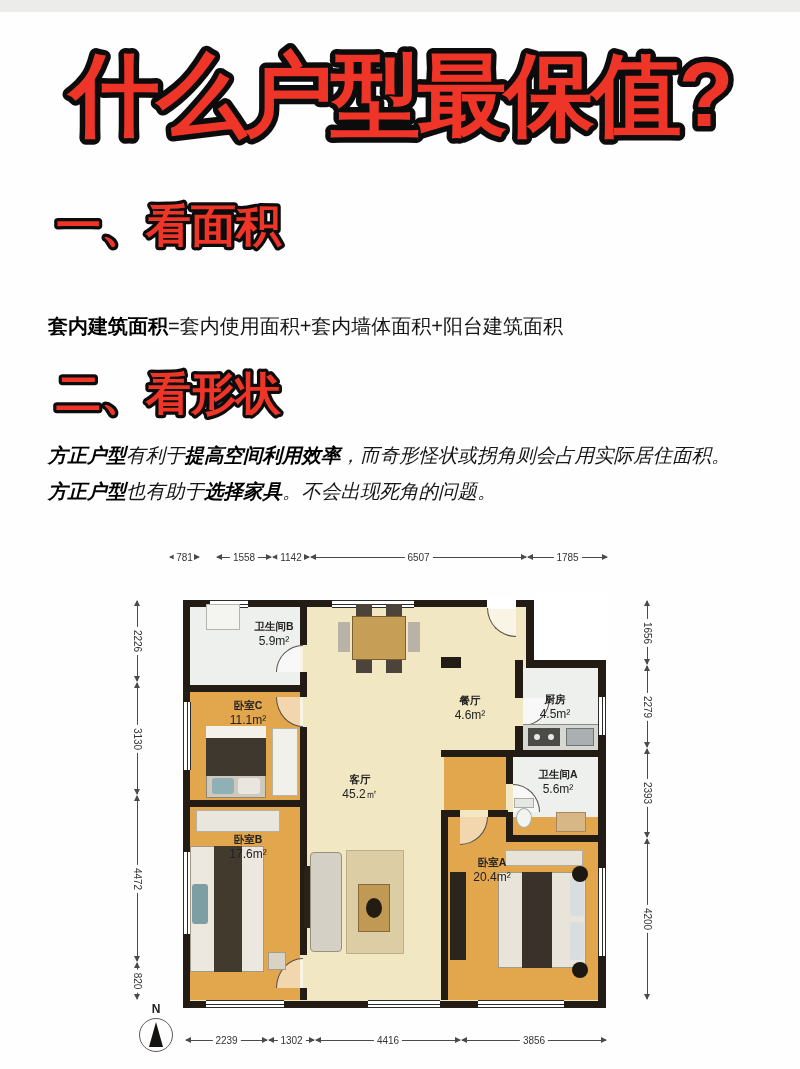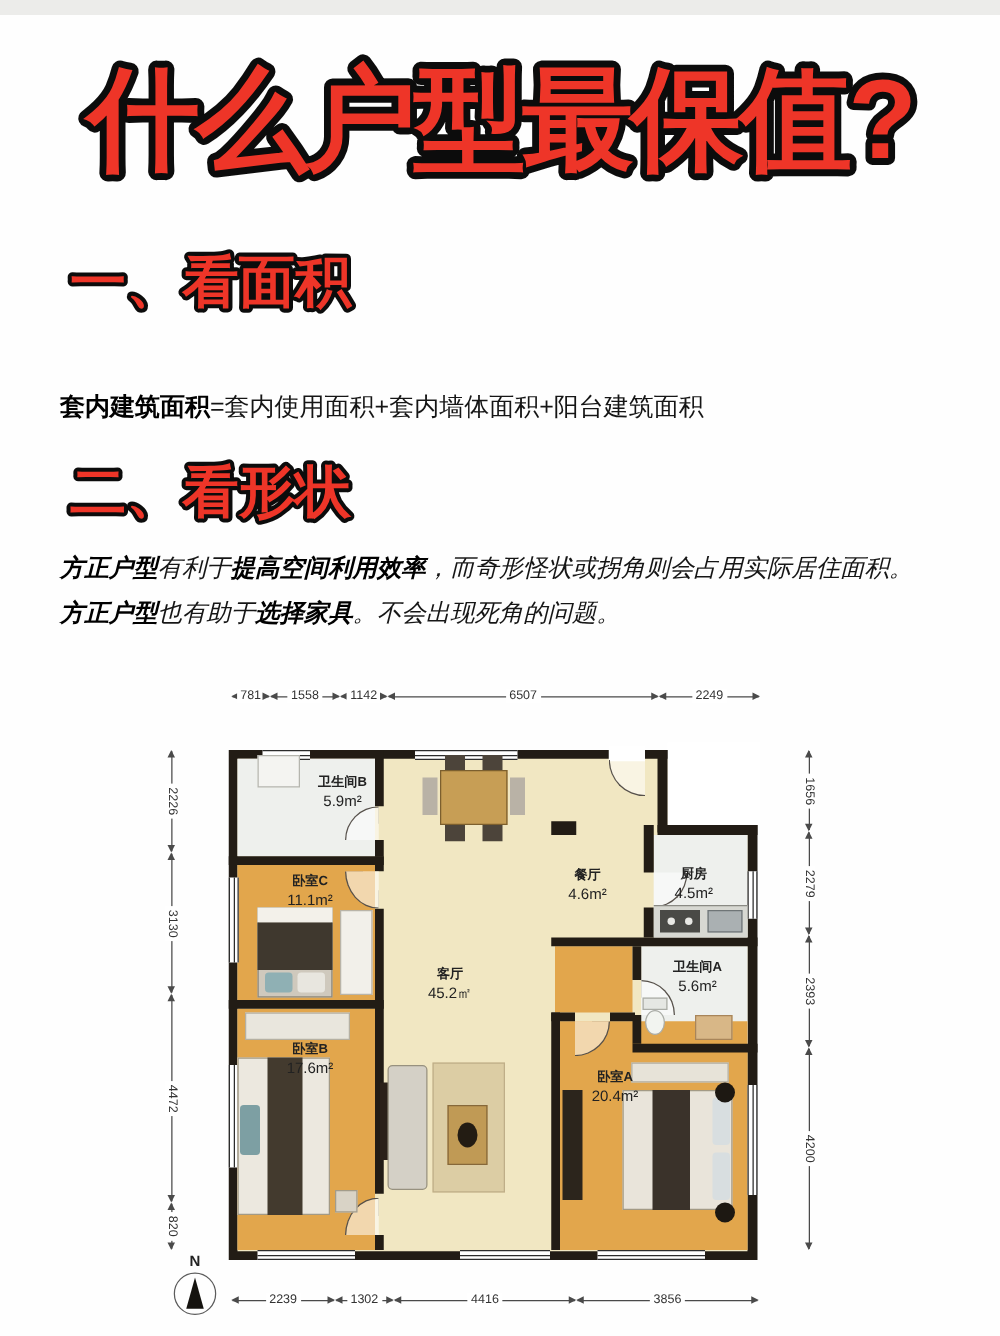--- a/index.html
+++ b/index.html
@@ -198,39 +198,39 @@
     </div>
     <div class="rlabel" style="left:513px;top:768px;">
       <span class="rname">卫生间A</span>
       <span class="rarea">5.6m²</span>
     </div>
     <div class="rlabel" style="left:447px;top:856px;">
       <span class="rname">卧室A</span>
       <span class="rarea">20.4m²</span>
     </div>
 
-    <div class="hdim" style="left:185px;top:550px;width:31px;text-decoration:underline;">
+    <div class="hdim" style="left:169px;top:550px;width:31px;text-decoration:underline;">
         <span class="line"></span>
         <span class="num">781</span>
       </div>
     <div class="hdim" style="left:216px;top:550px;width:56px;">
         <span class="line"></span>
         <span class="num">1558</span>
       </div>
     <div class="hdim" style="left:272px;top:550px;width:38px;">
         <span class="line"></span>
         <span class="num">1142</span>
       </div>
     <div class="hdim" style="left:310px;top:550px;width:217px;">
         <span class="line"></span>
         <span class="num">6507</span>
       </div>
     <div class="hdim" style="left:527px;top:550px;width:81px;">
         <span class="line"></span>
-        <span class="num">2249</span>
+        <span class="num">1785</span>
       </div>
 
     <div class="hdim" style="left:185px;top:1033px;width:83px;">
         <span class="line"></span>
         <span class="num">2239</span>
       </div>
     <div class="hdim" style="left:268px;top:1033px;width:47px;">
         <span class="line"></span>
         <span class="num">1302</span>
       </div>

